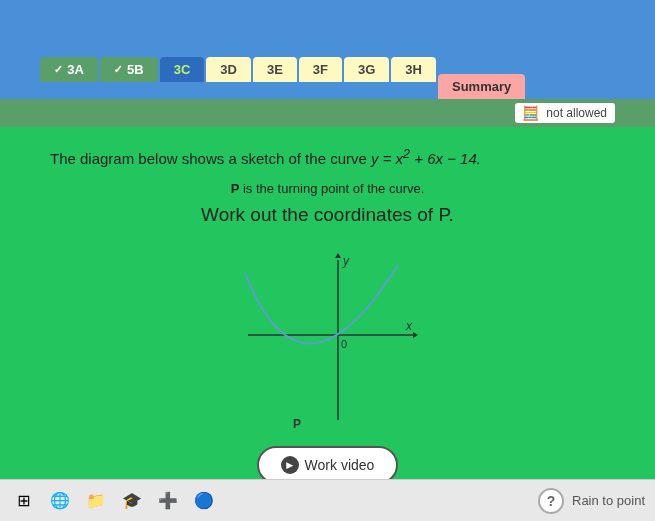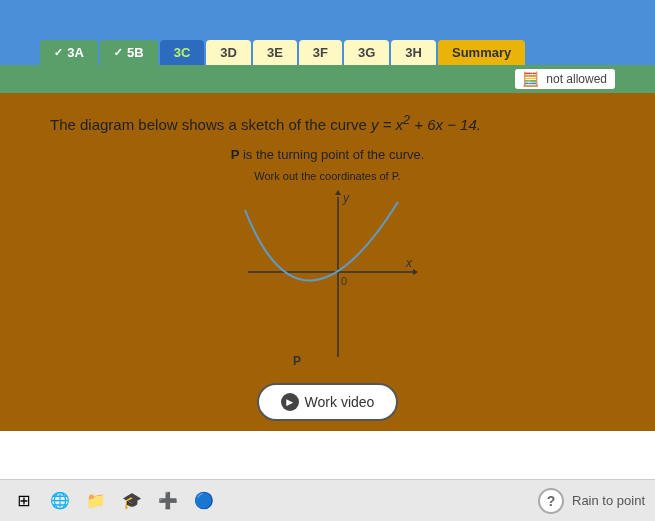--- a/index.html
+++ b/index.html
@@ -51,22 +51,23 @@
       background: #2c6bbd;
       color: #bef264;
     }
 
     .tab.inactive {
       background: #fef9c3;
       color: #444;
     }
 
     .tab.summary {
-      background: #eab308;
+      background: #fca5a5;
       color: #333;
+      margin-top: 34px;
     }
 
     .checkmark {
       font-size: 11px;
     }
 
     
     .sub-header {
       background: #5a9e6a;
       display: flex;
@@ -90,21 +91,21 @@
       margin-left: auto;
     }
 
     .calc-icon {
       font-size: 14px;
     }
 
     
     .main-content {
       padding: 18px 50px 10px 50px;
-      background: #a16207;
+      background: #22c55e;
     }
 
     .question-text {
       font-size: 15px;
       color: #222;
       margin-bottom: 10px;
       line-height: 1.5;
     }
 
     .question-text .math {
@@ -112,24 +113,24 @@
     }
 
     .sub-text {
       font-size: 13px;
       color: #222;
       text-align: center;
       margin-bottom: 8px;
     }
 
     .work-text {
-      font-size: 11px;
+      font-size: 19px;
       color: #222;
       text-align: center;
-      margin-bottom: 5px;
+      margin-bottom: 24px;
     }
 
     
     .graph-container {
       display: flex;
       justify-content: center;
       margin-bottom: 16px;
     }
 
     .graph-svg {

